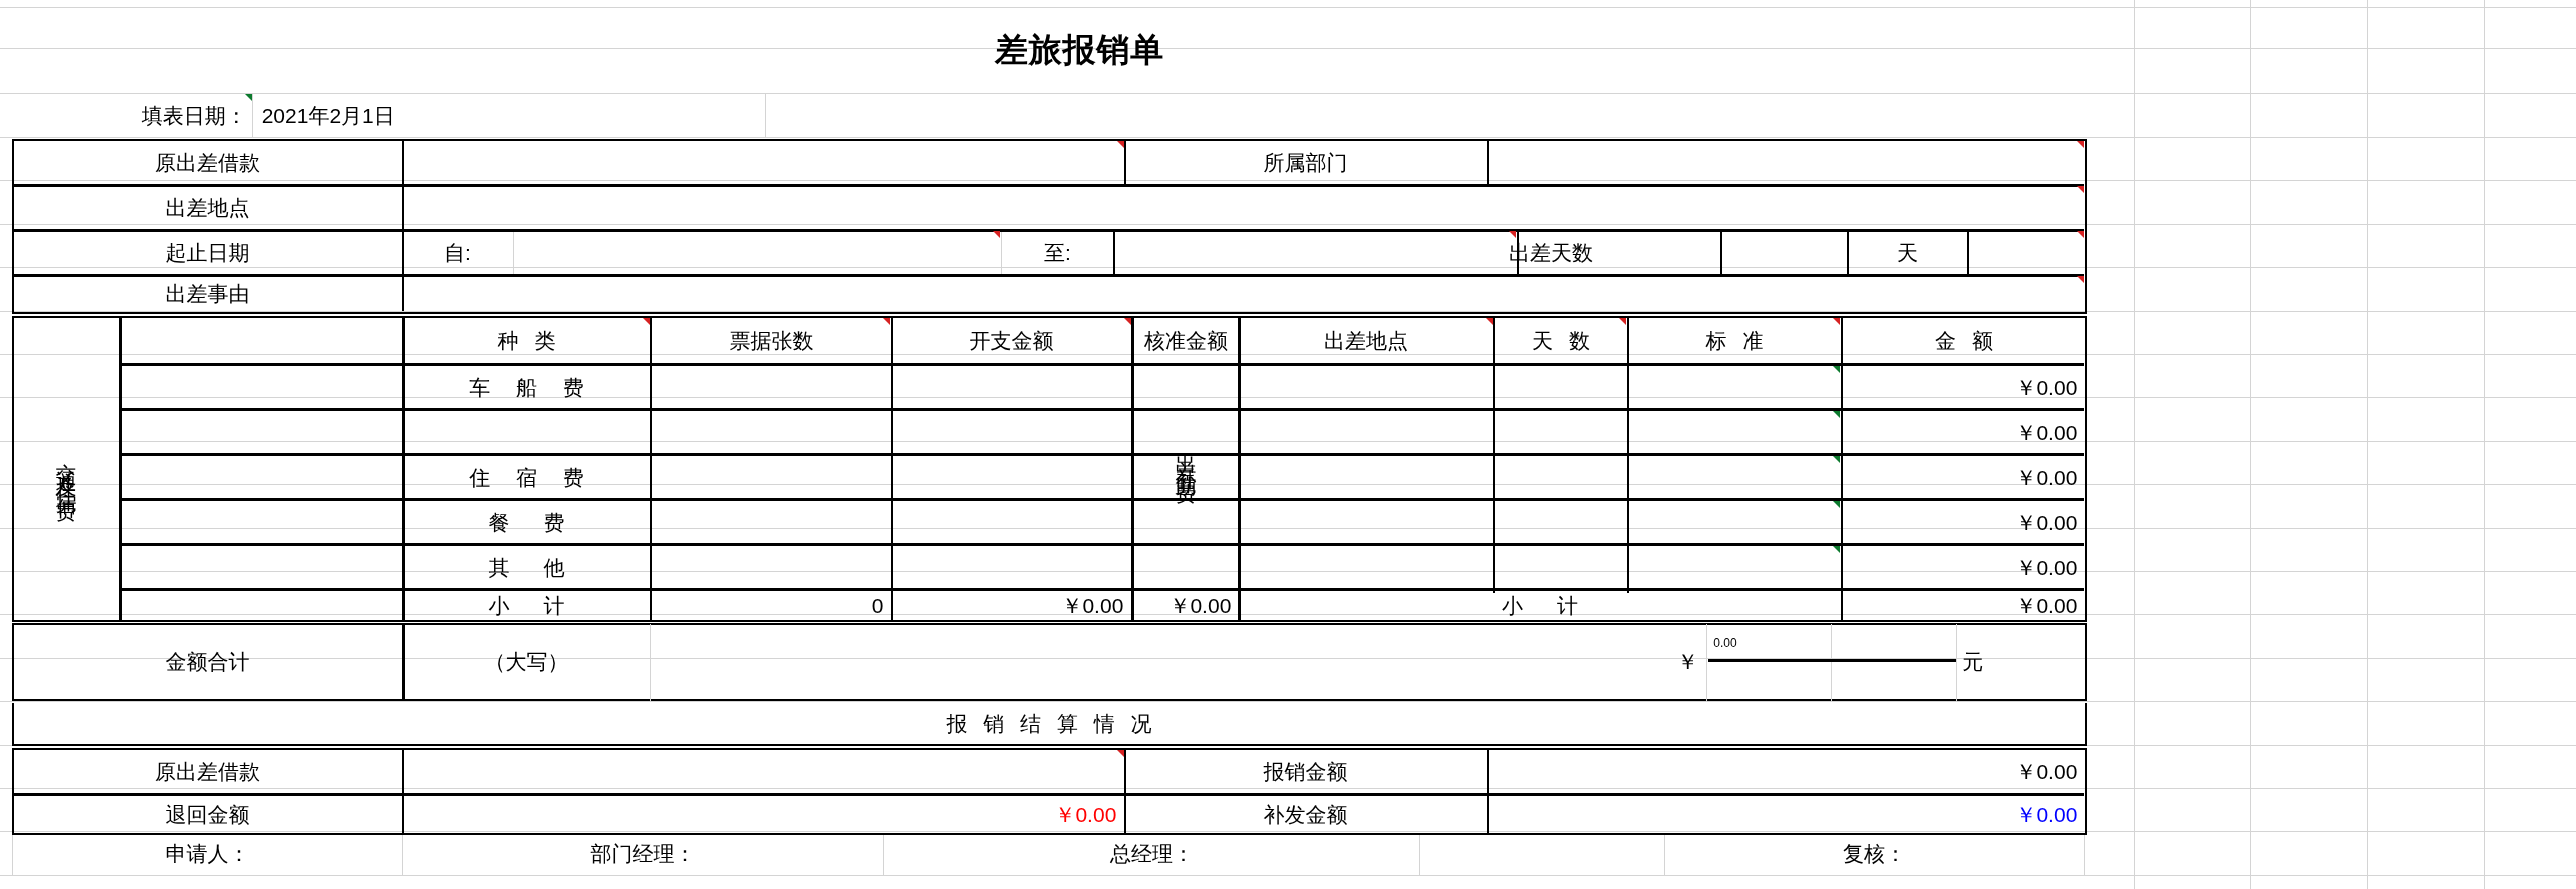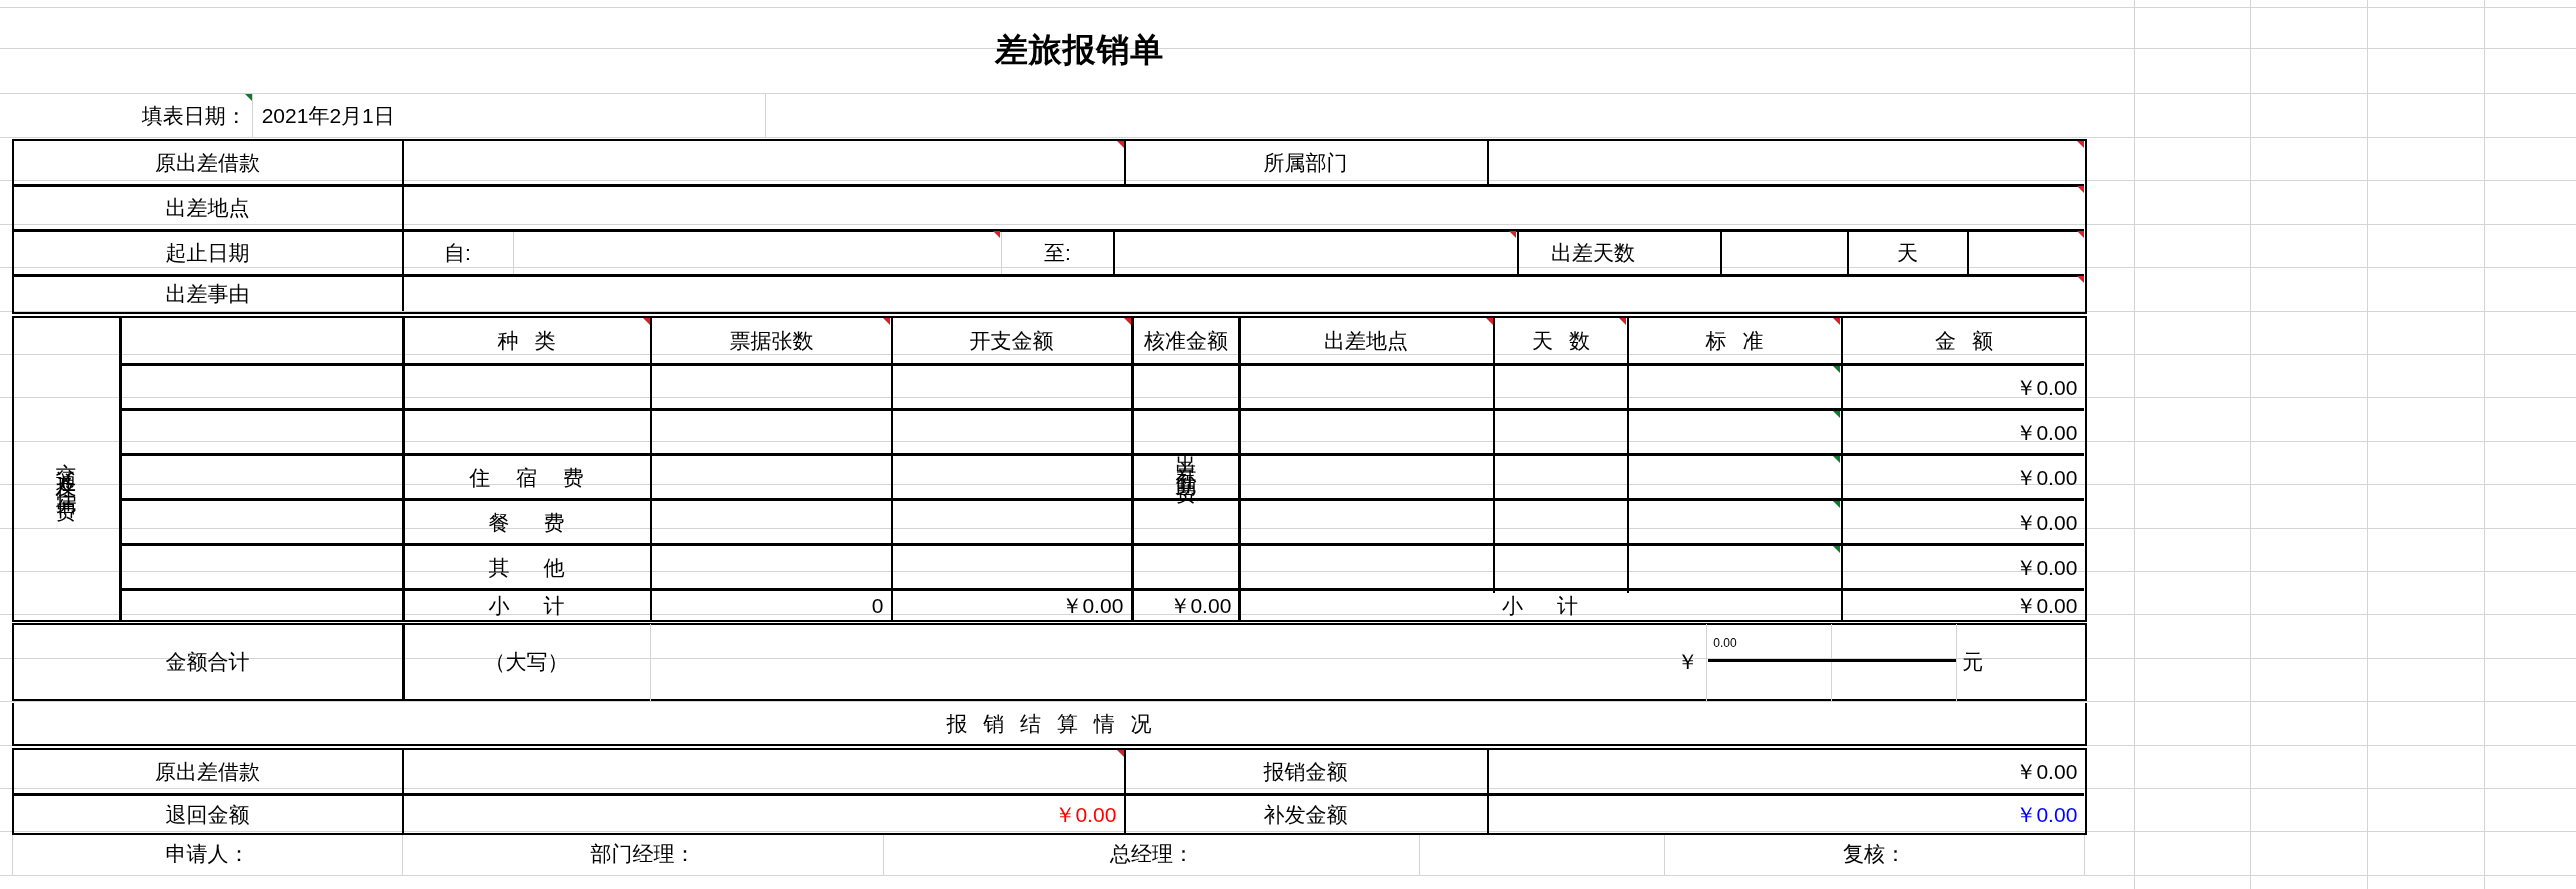--- a/index.html
+++ b/index.html
@@ -98,21 +98,21 @@
   <div class="c lft" style="left:403px;top:186px;width:1681px;height:43px;padding-left:8.3px;"></div>
   <div class="line" style="left:402px;top:186px;width:1.7px;height:43px;"></div>
   <div class="line" style="left:14px;top:229px;width:2070px;height:2.5px;"></div>
   <div class="mark-red" style="left:2077px;top:186px;"></div>
 
   <div class="c ctr" style="left:14px;top:231px;width:387px;height:43px;">起止日期</div>
   <div class="c ctr" style="left:403px;top:231px;width:109px;height:43px;">自:</div>
   <div class="c lft" style="left:515px;top:231px;width:484px;height:43px;padding-left:8.3px;"></div>
   <div class="c ctr" style="left:1003px;top:231px;width:109px;height:43px;">至:</div>
   <div class="c lft" style="left:1114px;top:231px;width:401px;height:43px;padding-left:8.3px;"></div>
-  <div class="c ctr" style="left:1493px;top:231px;width:200px;height:43px;">出差天数</div>
+  <div class="c ctr" style="left:1451px;top:231px;width:200px;height:43px;">出差天数</div>
   <div class="c ctr" style="left:1722px;top:231px;width:124px;height:43px;"></div>
   <div class="c ctr" style="left:1849px;top:231px;width:117px;height:43px;">天</div>
   <div class="c lft" style="left:1969px;top:231px;width:115px;height:43px;"></div>
   <div class="line" style="left:402px;top:231px;width:1.7px;height:43px;"></div>
   <div class="gl-v" style="left:513px;top:232px;height:42px;"></div>
   <div class="gl-v" style="left:1001px;top:232px;height:42px;"></div>
   <div class="line" style="left:1113px;top:231px;width:1.7px;height:43px;"></div>
   <div class="line" style="left:1517px;top:231px;width:1.7px;height:43px;"></div>
   <div class="line" style="left:1720px;top:231px;width:1.7px;height:43px;"></div>
   <div class="line" style="left:1847px;top:231px;width:1.7px;height:43px;"></div>
@@ -152,20 +152,21 @@
   <div class="c ctr sp1" style="left:1630px;top:318px;width:209px;height:45px;">标 准</div>
   <div class="c ctr sp1" style="left:1844px;top:318px;width:240px;height:45px;">金 额</div>
   <div class="line" style="left:121px;top:363px;width:1963px;height:2.5px;"></div>
   <div class="mark-red" style="left:643px;top:318px;"></div>
   <div class="mark-red" style="left:883px;top:318px;"></div>
   <div class="mark-red" style="left:1124px;top:318px;"></div>
   <div class="mark-red" style="left:1486px;top:318px;"></div>
   <div class="mark-red" style="left:1619px;top:318px;"></div>
   <div class="mark-red" style="left:1833px;top:318px;"></div>
 
+  <div class="c ctr sp2" style="left:404px;top:366px;width:245px;height:43px;">车 船 费</div>
   <div class="c rgt pad-r" style="left:653px;top:366px;width:237px;height:43px;"></div>
   <div class="c rgt pad-r" style="left:893px;top:366px;width:237px;height:43px;"></div>
   <div class="c rgt pad-r" style="left:1134px;top:366px;width:104px;height:43px;"></div>
   <div class="line" style="left:121px;top:408px;width:1963px;height:2.5px;"></div>
 
   <div class="c rgt pad-r" style="left:653px;top:411px;width:237px;height:43px;"></div>
   <div class="c rgt pad-r" style="left:893px;top:411px;width:237px;height:43px;"></div>
   <div class="c rgt pad-r" style="left:1134px;top:411px;width:104px;height:43px;"></div>
   <div class="line" style="left:121px;top:453px;width:1963px;height:2.5px;"></div>
 

